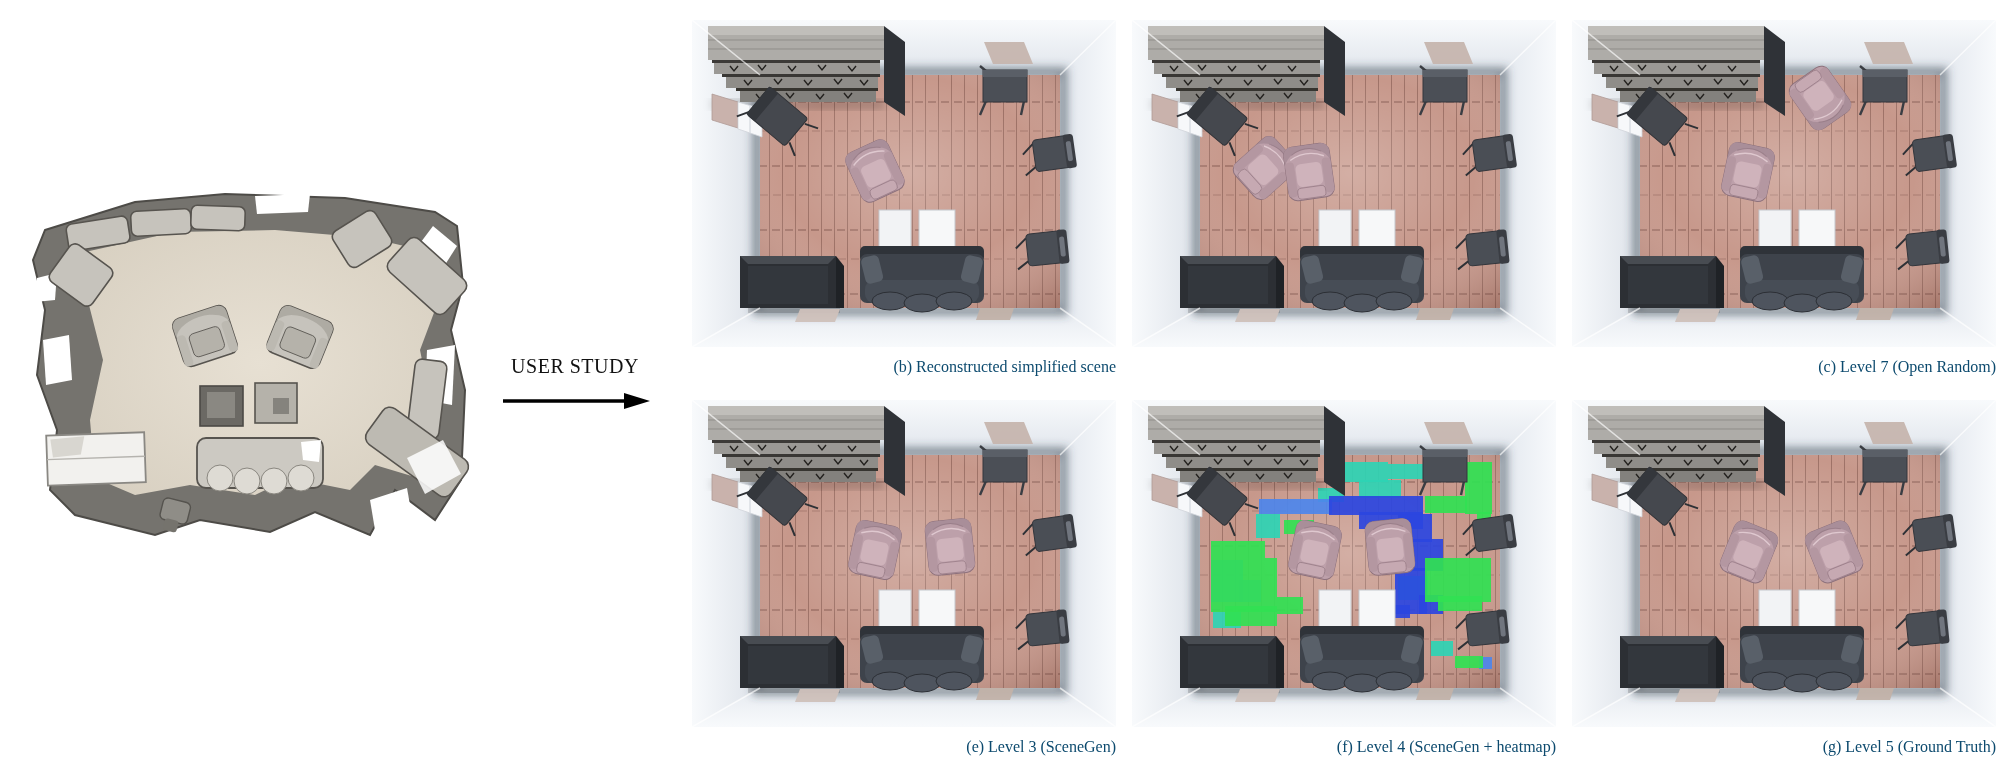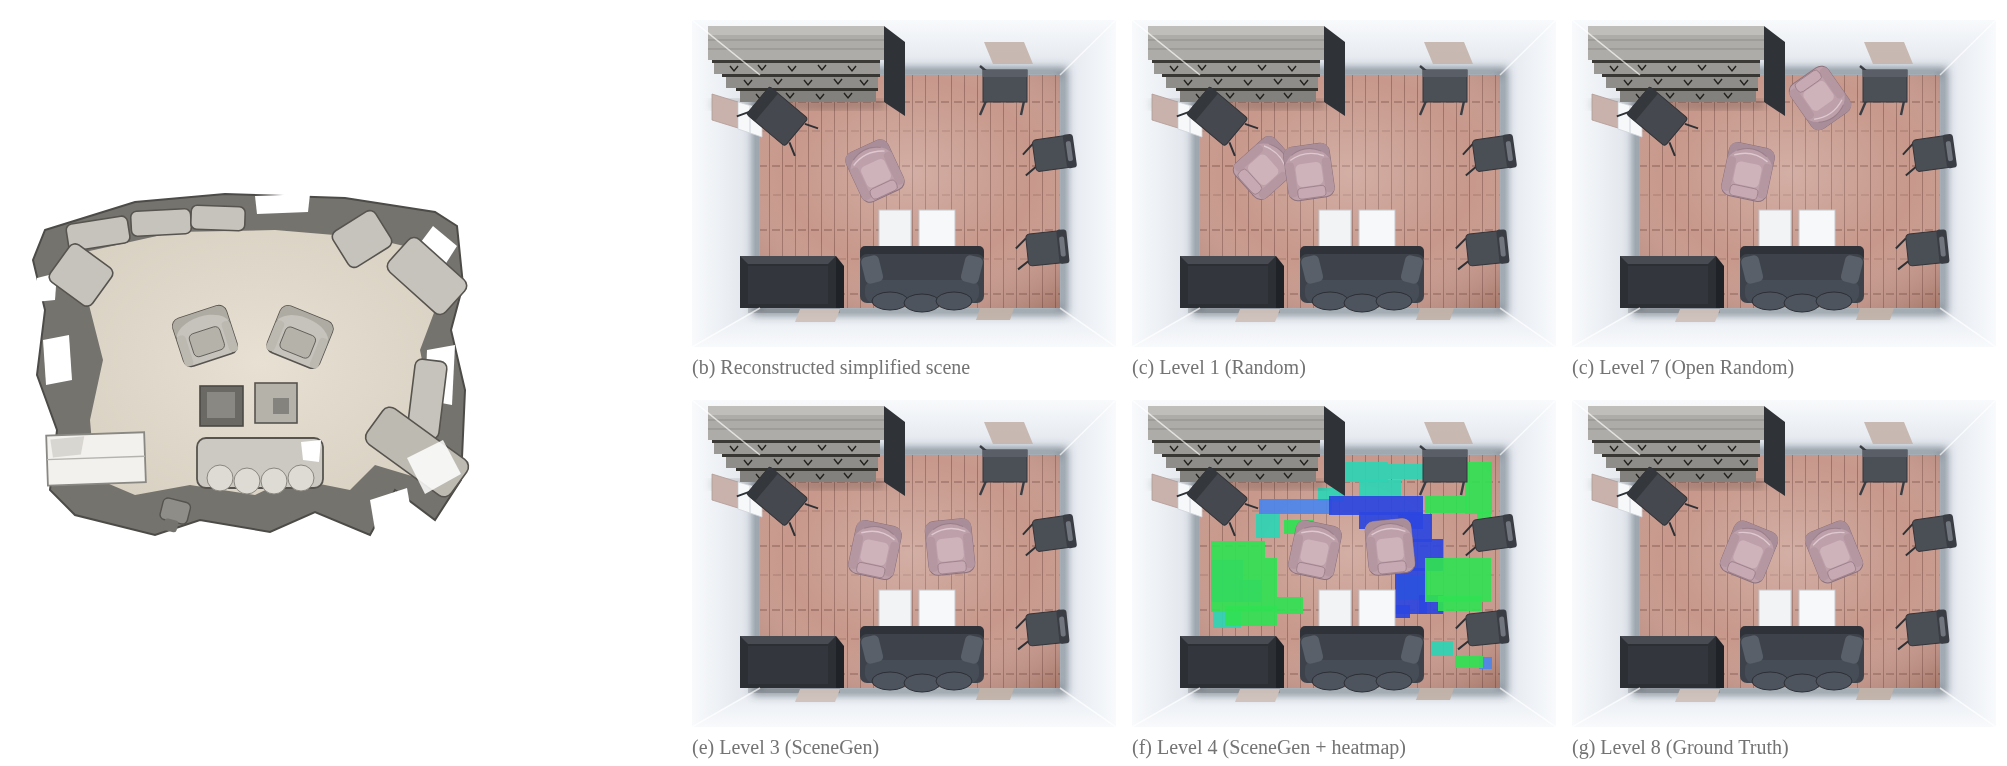--- a/index.html
+++ b/index.html
@@ -1,18 +1,18 @@
 <!DOCTYPE html>
 <html><head>
 <meta charset="utf-8">
 <style>
   html,body{margin:0;padding:0;background:#ffffff;}
   #page{position:relative;width:2007px;height:766px;background:#ffffff;overflow:hidden;
         font-family:"Liberation Serif", "DejaVu Serif", serif;color:#111;}
-  .caption{font-size:20px;text-align:left;color:#737373;line-height:26px;}
+  .caption{font-size:16px;text-align:right;color:#0c4a6e;line-height:26px;}
   
   #scan-figure{position:absolute;left:15px;top:190px;width:460px;}
   #scan-box{width:460px;height:355px;}
   #scan-caption{position:absolute;left:10px;top:552px;width:465px;}
   
   #user-study{position:absolute;left:500px;top:355px;width:150px;text-align:center;}
   #user-study .lbl{font-size:20px;letter-spacing:.5px;display:block;margin-bottom:14px;}
   
   .panel{position:absolute;width:424px;margin:0;}
   .room-box{width:424px;height:327px;}
@@ -85,20 +85,27 @@
     <line x1="32" y1="268" x2="130" y2="268" stroke="#b5b3ae" stroke-width="1.4"></line>
     <polygon points="36,248 70,246 66,264 38,266" fill="#d8d6d0"></polygon>
   </g>
           <g transform="rotate(14 160 322)">
     <rect x="146" y="310" width="28" height="22" rx="5" fill="#8f8d87" stroke="#55534e" stroke-width="1.4"></rect>
     <rect x="152" y="330" width="14" height="12" rx="3" fill="#75736d"></rect>
   </g>
         </svg></div>
   </div>
 
+  <div id="user-study">
+    <span class="lbl">USER STUDY</span>
+    <svg width="150" height="18">
+      <line x1="3" y1="9" x2="127" y2="9" stroke="#000" stroke-width="3.4"></line>
+      <polygon points="124,1 150,9 124,17" fill="#000"></polygon>
+    </svg>
+  </div>
 
   <figure class="panel p0">
     <div class="room-box"><svg width="424" height="327" viewBox="0 0 424 327" xmlns="http://www.w3.org/2000/svg">
           <defs>
     <linearGradient id="wt0" x1="0" y1="0" x2="0" y2="1">
               <stop offset="0" stop-color="#f8fafc"></stop>
               <stop offset="1" stop-color="#dfe4eb"></stop>
             </linearGradient>
     <linearGradient id="wl0" x1="0" y1="0" x2="1" y2="0">
               <stop offset="0" stop-color="#f8fafc"></stop>
@@ -370,21 +377,20 @@
     <rect x="-23" y="-27" width="46" height="54" rx="9" fill="#bda0aa" stroke="#8d717c" stroke-width="1"></rect>
     <path d="M-23,-6 v-13 a8,8 0 0 1 8,-8 h30 a8,8 0 0 1 8,8 v13 a23,17 0 0 0 -46,0 z" fill="#a98e99"></path>
     <path d="M-15,-19 q15,-9 30,0" fill="none" stroke="#8d717c" stroke-width="1" opacity="0.55"></path>
     <path d="M-17,-14 q17,-9 34,0" fill="none" stroke="#e7d2d8" stroke-width="1.4" opacity="0.8"></path>
     <rect x="-23" y="-12" width="9" height="35" rx="4" fill="#b497a1"></rect>
     <rect x="14" y="-12" width="9" height="35" rx="4" fill="#b497a1"></rect>
     <rect x="-13" y="-9" width="26" height="23" rx="5" fill="#cfb3bb"></rect>
     <rect x="-14" y="15" width="28" height="11" rx="4" fill="#c6a9b2" stroke="#8d717c" stroke-width="0.6"></rect>
   </g>
         </svg></div>
-    <figcaption class="caption">(c) Level 1 (Random)</figcaption>
   </figure>
   <figure class="panel p2">
     <div class="room-box"><svg width="424" height="327" viewBox="0 0 424 327" xmlns="http://www.w3.org/2000/svg">
           <defs>
     <linearGradient id="wt2" x1="0" y1="0" x2="0" y2="1">
               <stop offset="0" stop-color="#f8fafc"></stop>
               <stop offset="1" stop-color="#dfe4eb"></stop>
             </linearGradient>
     <linearGradient id="wl2" x1="0" y1="0" x2="1" y2="0">
               <stop offset="0" stop-color="#f8fafc"></stop>
@@ -993,16 +999,16 @@
     <rect x="-23" y="-27" width="46" height="54" rx="9" fill="#bda0aa" stroke="#8d717c" stroke-width="1"></rect>
     <path d="M-23,-6 v-13 a8,8 0 0 1 8,-8 h30 a8,8 0 0 1 8,8 v13 a23,17 0 0 0 -46,0 z" fill="#a98e99"></path>
     <path d="M-15,-19 q15,-9 30,0" fill="none" stroke="#8d717c" stroke-width="1" opacity="0.55"></path>
     <path d="M-17,-14 q17,-9 34,0" fill="none" stroke="#e7d2d8" stroke-width="1.4" opacity="0.8"></path>
     <rect x="-23" y="-12" width="9" height="35" rx="4" fill="#b497a1"></rect>
     <rect x="14" y="-12" width="9" height="35" rx="4" fill="#b497a1"></rect>
     <rect x="-13" y="-9" width="26" height="23" rx="5" fill="#cfb3bb"></rect>
     <rect x="-14" y="15" width="28" height="11" rx="4" fill="#c6a9b2" stroke="#8d717c" stroke-width="0.6"></rect>
   </g>
         </svg></div>
-    <figcaption class="caption">(g) Level 8 (Ground Truth)</figcaption>
+    <figcaption class="caption">(g) Level 5 (Ground Truth)</figcaption>
   </figure>
 
 </div>
 
 </body></html>

